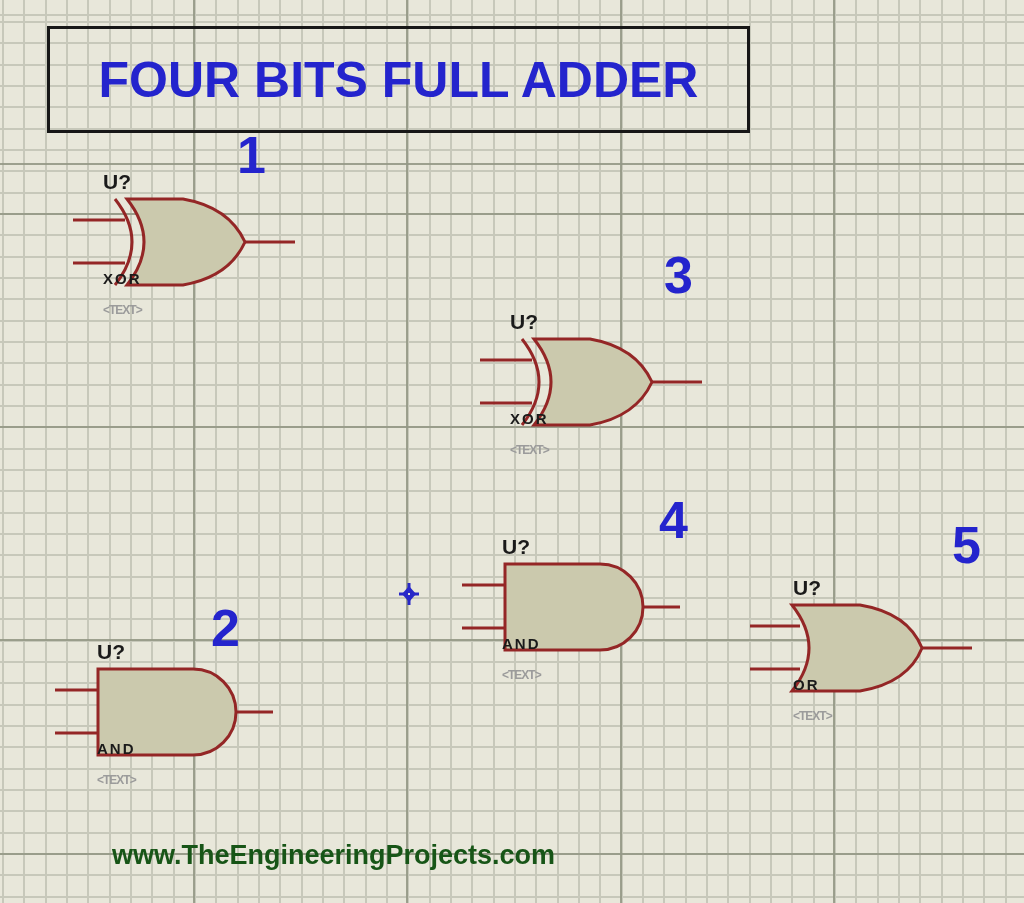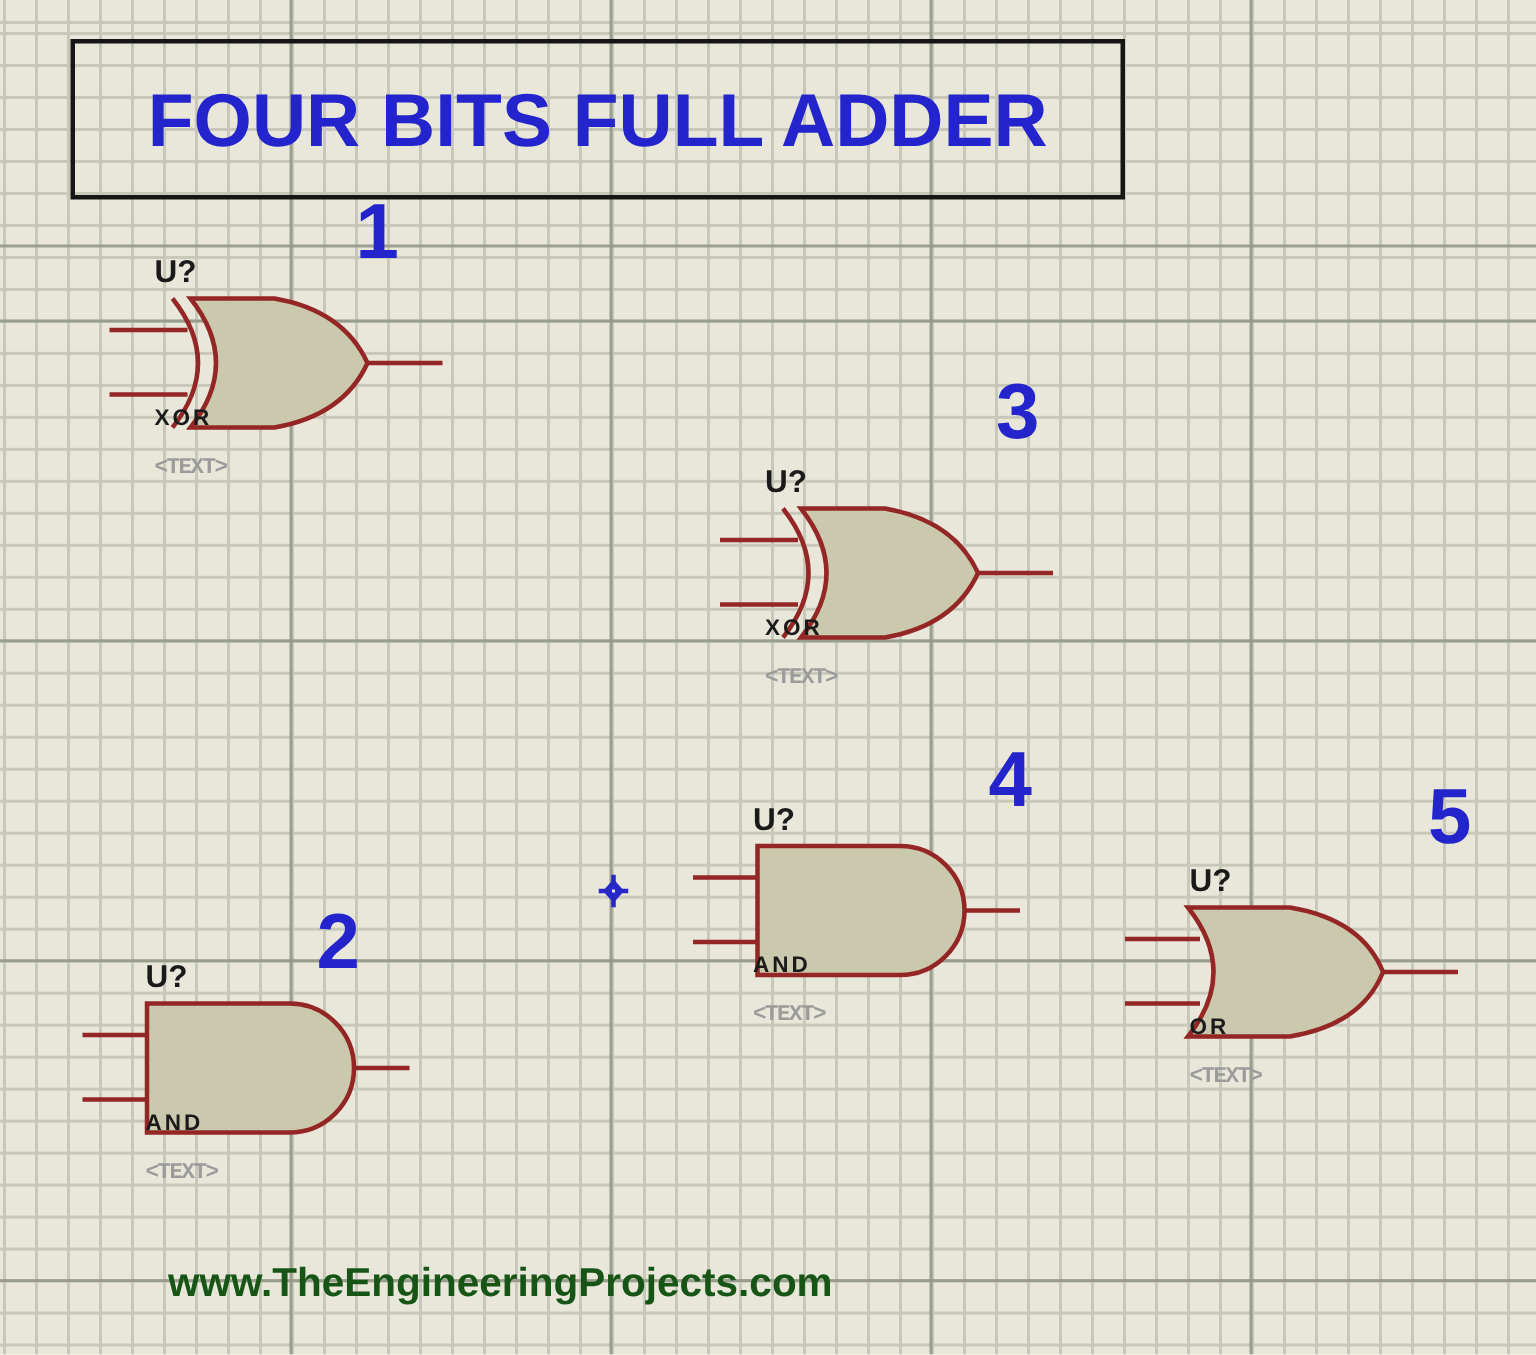--- a/index.html
+++ b/index.html
@@ -28,21 +28,21 @@
   }
   .gate{position:absolute;width:230px;height:100px;}
   .gate svg{position:absolute;left:0;top:0;overflow:visible;}
   .ref{
     position:absolute;top:-24px;font-size:21px;font-weight:bold;color:#1a1a1a;line-height:1;white-space:nowrap;
   }
   .gtype{
     position:absolute;top:76px;font-size:15px;font-weight:bold;color:#1a1a1a;letter-spacing:2px;line-height:1;white-space:nowrap;
   }
   .gtext{
-    position:absolute;top:109px;font-size:15px;font-weight:bold;color:#9b9b9b;letter-spacing:-1px;line-height:1;white-space:nowrap;font-family:Liberation Mono, monospace;
+    position:absolute;top:109px;font-size:12px;font-weight:bold;color:#9b9b9b;letter-spacing:-1px;line-height:1;white-space:nowrap;
   }
   .off30{left:30px;} .off40{left:40px;} .off42{left:42px;} .off43{left:43px;}
   .watermark{
     position:absolute;left:112px;top:840px;font-size:27px;font-weight:bold;color:#175517;white-space:nowrap;
   }
   .marker{position:absolute;left:399px;top:583px;width:20px;height:22px;}
 </style>
 </head>
 <body>
 

